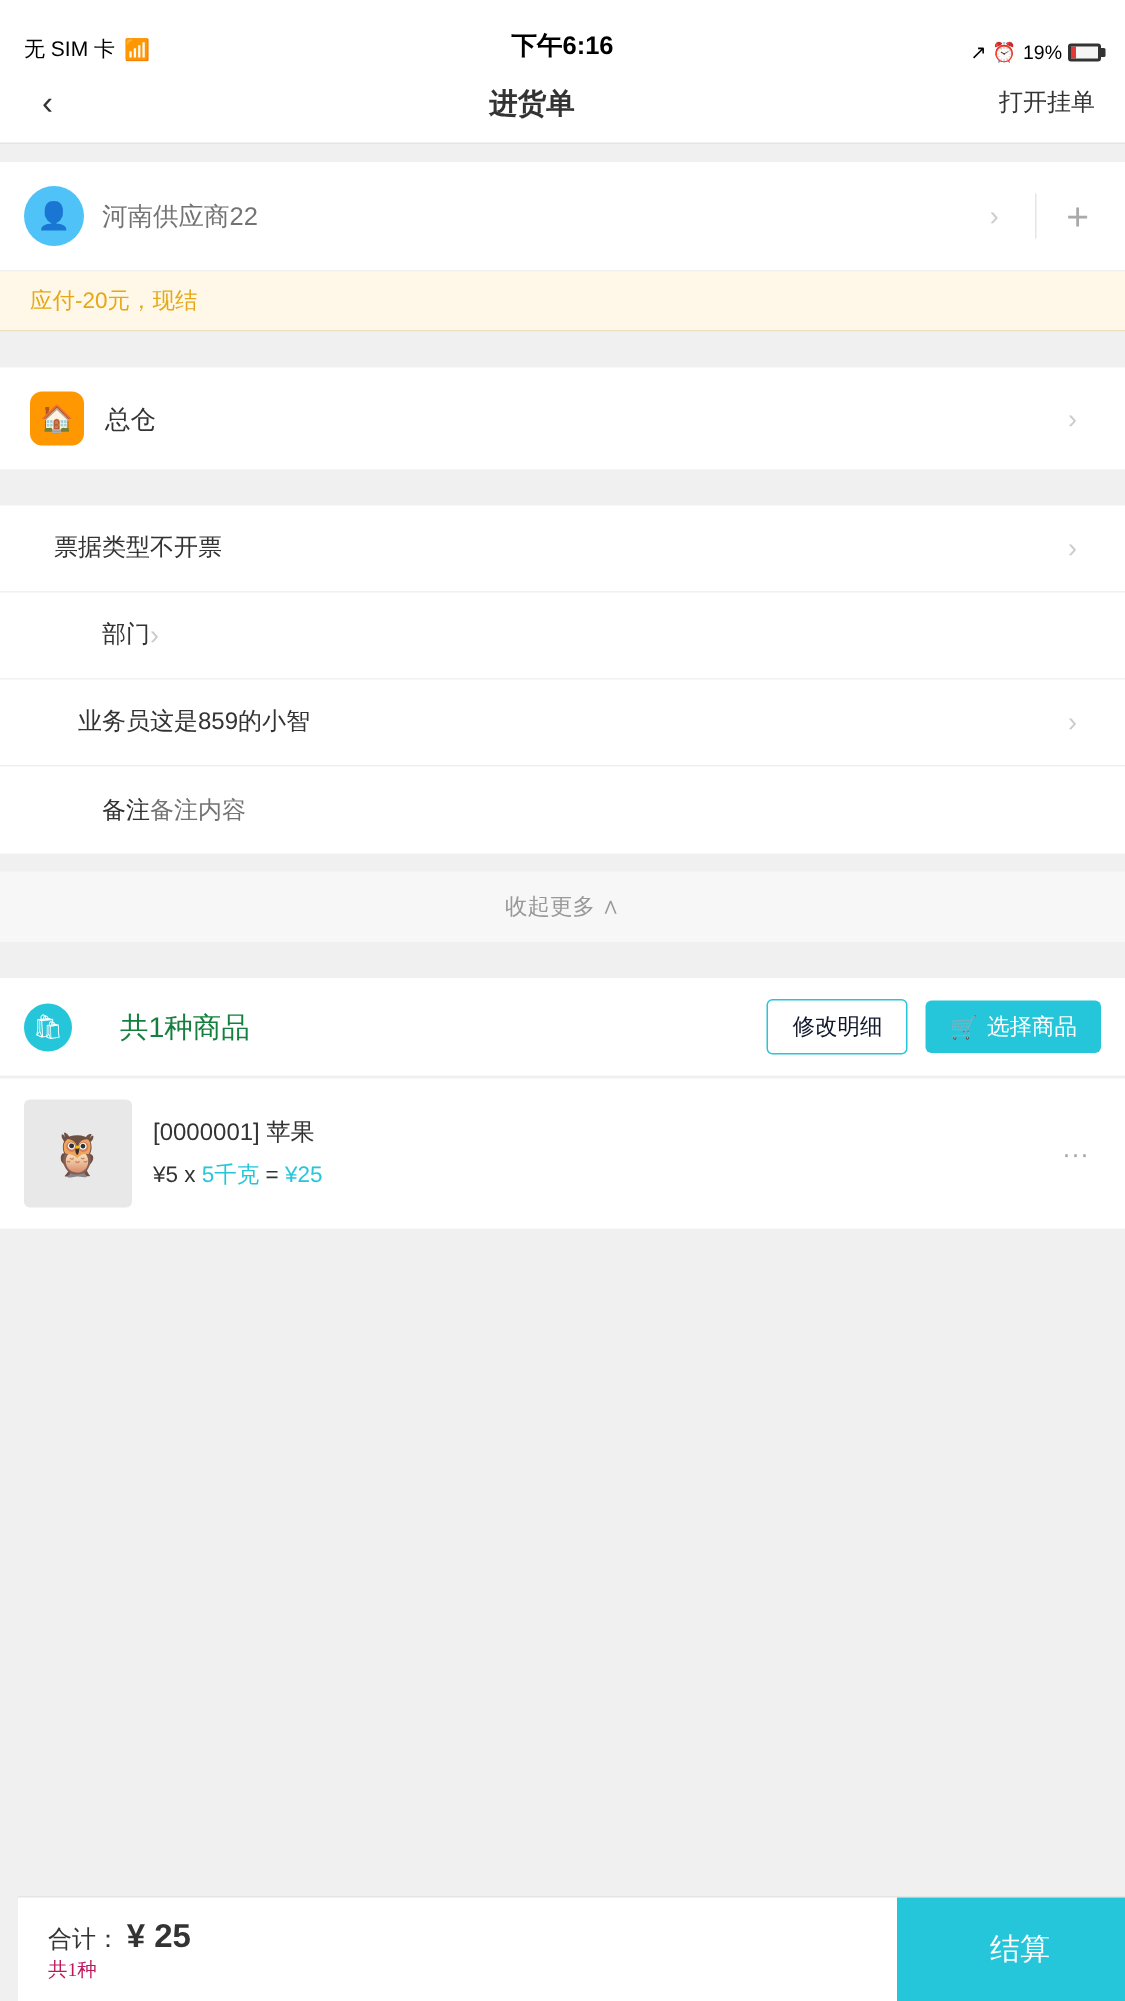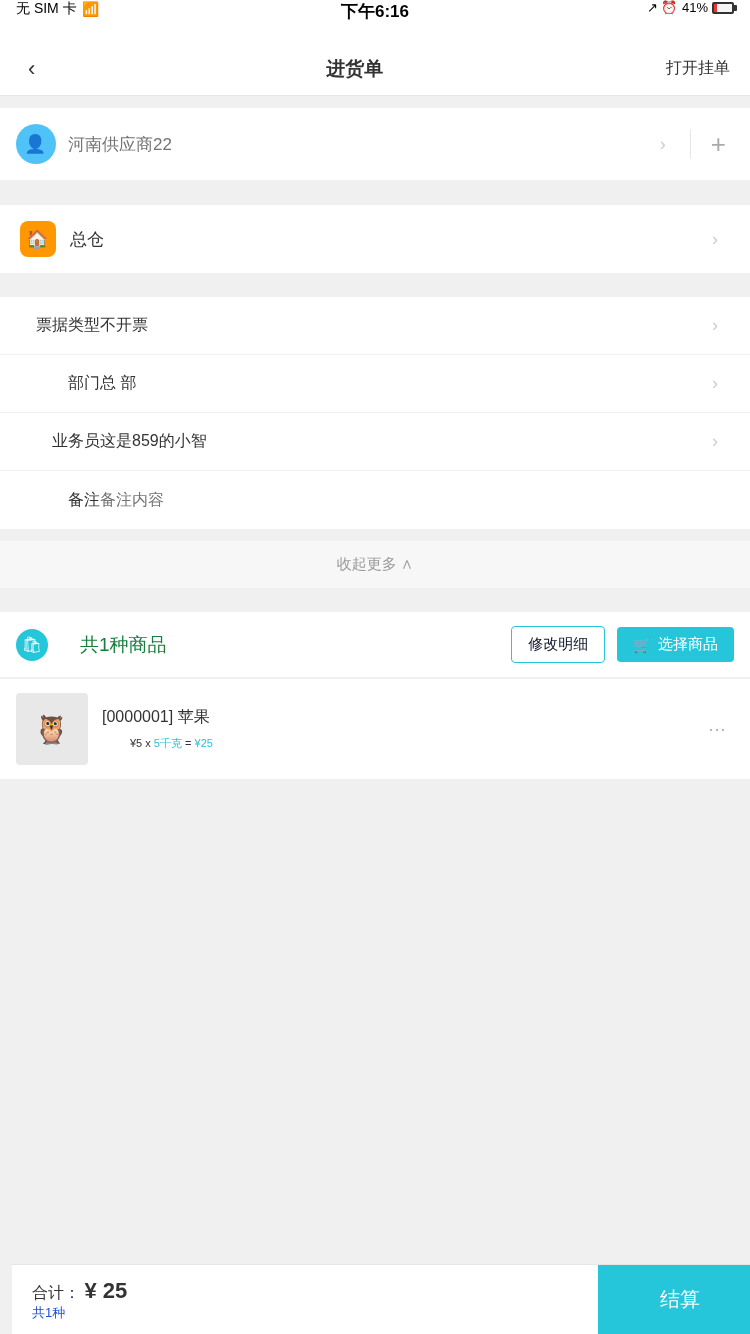--- a/index.html
+++ b/index.html
@@ -10,21 +10,21 @@
       width: 750px;
       min-height: 1334px;
       overflow-x: hidden;
     }
 
     
     .status-bar {
       background: #fff;
       height: 42px;
       display: flex;
-      align-items: flex-start;
+      align-items: flex-end;
       justify-content: space-between;
       padding: 0 16px;
       font-size: 15px;
       font-weight: 500;
     }
     .status-left { display: flex; align-items: center; gap: 6px; font-size: 14px; }
     .status-center { font-size: 17px; font-weight: 600; position: absolute; left: 50%; transform: translateX(-50%); }
     .status-right { display: flex; align-items: center; gap: 4px; font-size: 13px; }
     .wifi-icon { font-size: 14px; }
     .battery-icon {
@@ -263,23 +263,22 @@
     }
     .product-info {
       flex: 1;
     }
     .product-name {
       font-size: 16px;
       color: #333;
       margin-bottom: 8px;
     }
     .product-price {
-      font-size: 11px;
-      color: #333;
-      margin-left: 28px;
+      font-size: 15px;
+      color: #333;
     }
     .product-price .highlight {
       color: #26c6da;
     }
     .product-more {
       color: #aaa;
       font-size: 18px;
       cursor: pointer;
       padding: 4px 8px;
     }
@@ -304,21 +303,22 @@
       font-size: 16px;
       color: #333;
     }
     .total-amount .amount {
       font-size: 22px;
       font-weight: 600;
       color: #333;
     }
     .total-count {
       font-size: 13px;
-      color: #1d4ed8;
+      color: #be185d;
+      font-family: Liberation Serif, serif;
     }
     .btn-pend {
       width: 180px;
       height: 70px;
       background: #f5a623;
       border: none;
       color: #fff;
       font-size: 20px;
       cursor: pointer;
       display: flex;
@@ -347,21 +347,21 @@
 
 <div class="status-bar">
   <div class="status-left">
     <span>无 SIM 卡</span>
     <span class="wifi-icon">📶</span>
   </div>
   <div class="status-center">下午6:16</div>
   <div class="status-right">
     <span>↗</span>
     <span>⏰</span>
-    <span>41%</span>
+    <span>19%</span>
     <div class="battery-icon"></div>
   </div>
 </div>
 
 <div class="nav-bar">
   <span class="nav-back">‹</span>
   <span class="nav-title">进货单</span>
   <span class="nav-action">打开挂单</span>
 </div>
 
@@ -373,41 +373,43 @@
       <div class="supplier-avatar">
         <span>👤</span>
       </div>
       <span class="supplier-name">河南供应商22</span>
       <span class="chevron-right">›</span>
     </div>
     <div class="supplier-divider"></div>
     <span class="add-btn">+</span>
   </div>
 
+  <div class="warning-banner">
+    <span>应付-20元，现结</span>
+  </div>
 
   <div class="section-gap"></div>
   <div class="form-section">
     <div class="form-row">
       <div class="warehouse-icon">🏠</div>
       <span class="warehouse-name">总仓</span>
       <span class="chevron-right">›</span>
     </div>
   </div>
 
   <div class="section-gap"></div>
   <div class="form-section">
     <div class="form-row">
       <span class="form-label">票据类型</span>
       <span class="form-value">不开票</span>
       <span class="chevron-right">›</span>
     </div>
 
     <div class="form-row">
       <span class="form-label">部门</span>
-      <span class="form-value">总 部</span>
       <span class="chevron-right">›</span>
     </div>
 
     <div class="form-row">
       <span class="form-label">业务员</span>
       <span class="form-value">这是859的小智</span>
       <span class="chevron-right">›</span>
     </div>
 
     <div class="form-row">

